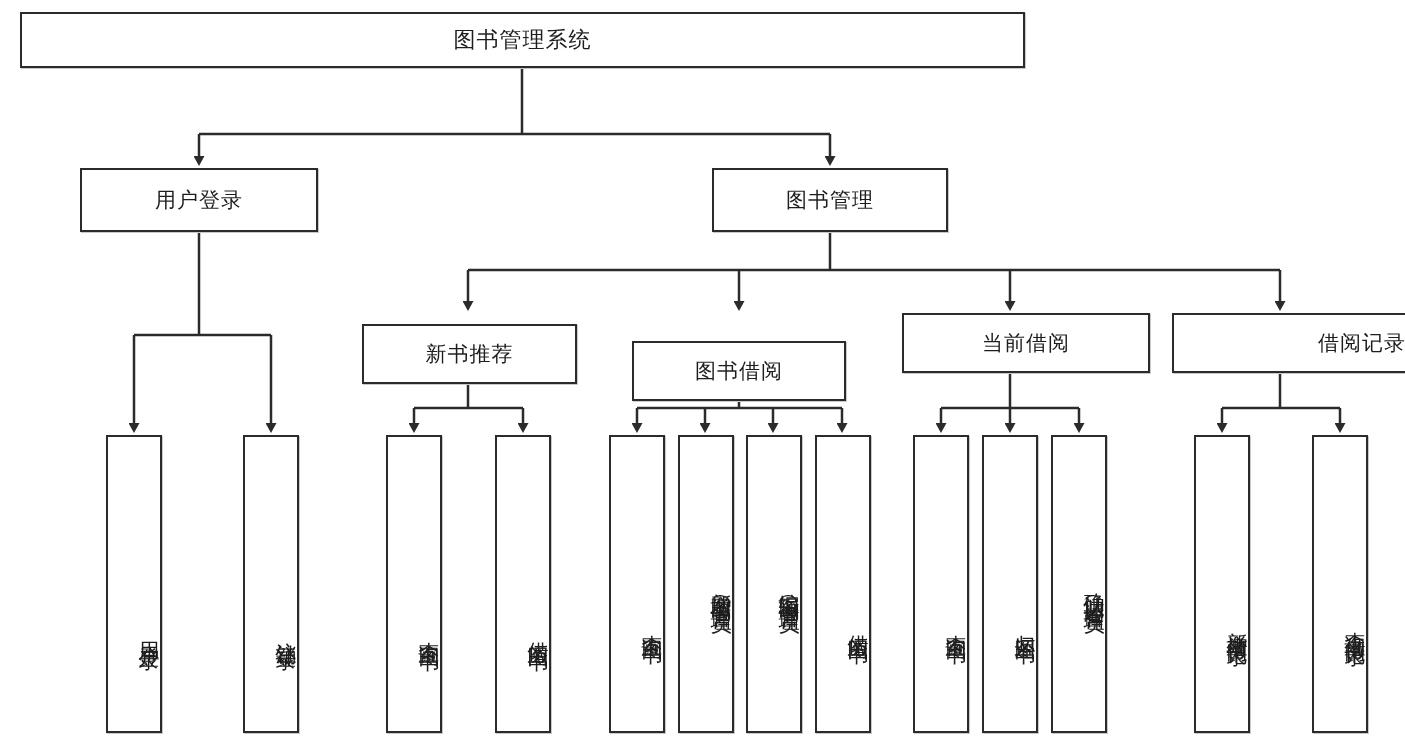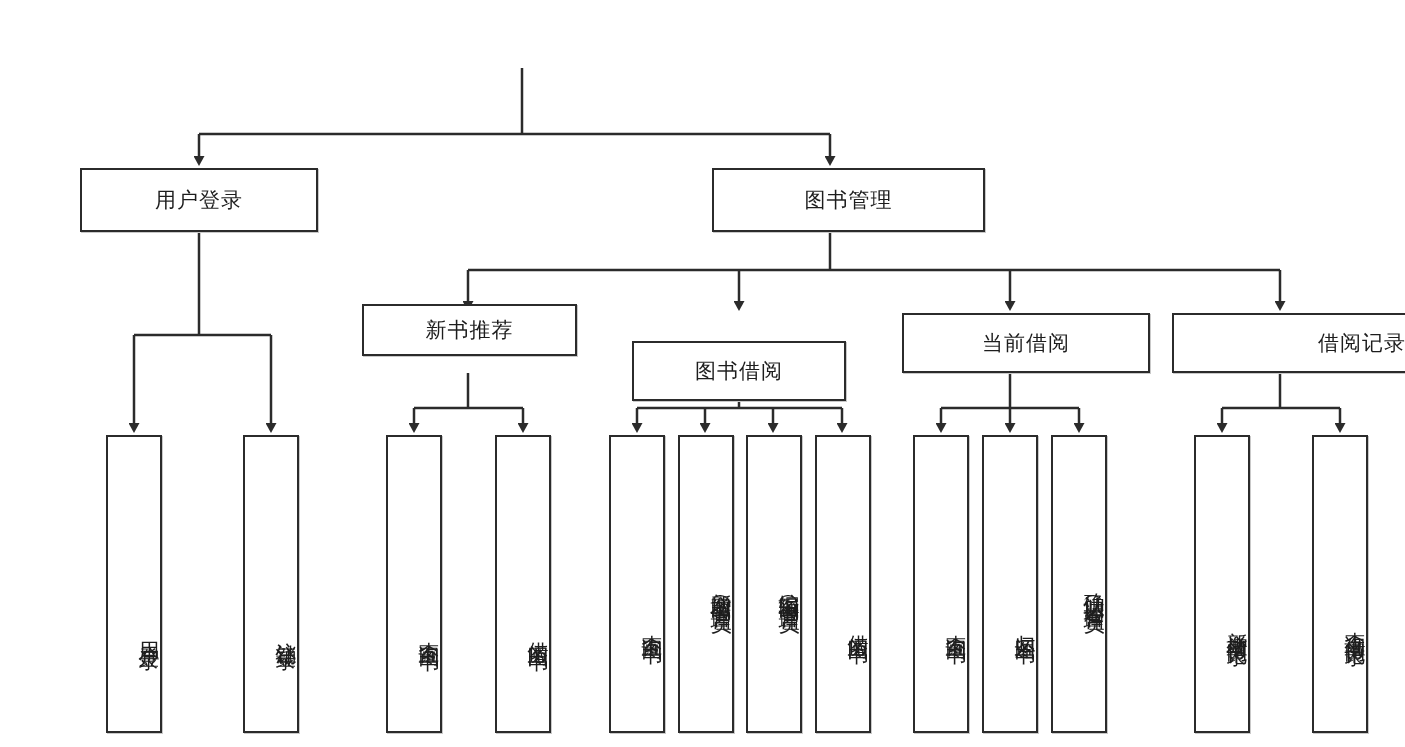--- a/index.html
+++ b/index.html
@@ -124,29 +124,32 @@
       <path d="M1010,408 L1010,424" marker-end="url(#arrow)"></path>
       <path d="M1079,408 L1079,424" marker-end="url(#arrow)"></path>
 
       <path d="M1280,373 L1280,408"></path>
       <path d="M1222,408 L1340,408"></path>
       <path d="M1222,408 L1222,424" marker-end="url(#arrow)"></path>
       <path d="M1340,408 L1340,424" marker-end="url(#arrow)"></path>
     </g>
   </svg>
 
+  <div class="node h title" style="left:20px;top:12px;width:1005px;height:56px;">
+    <span>图书管理系统</span>
+  </div>
 
   <div class="node h" style="left:80px;top:168px;width:238px;height:64px;">
     <span>用户登录</span>
   </div>
-  <div class="node h" style="left:712px;top:168px;width:273px;height:64px;">
+  <div class="node h" style="left:712px;top:168px;width:236px;height:64px;">
     <span>图书管理</span>
   </div>
 
-  <div class="node h" style="left:362px;top:304px;width:215px;height:52px;text-align:right;">
+  <div class="node h" style="left:362px;top:324px;width:215px;height:60px;text-align:right;">
     <span>新书推荐</span>
   </div>
   <div class="node h" style="left:632px;top:313px;width:214px;height:60px;margin-top:28px;">
     <span>图书借阅</span>
   </div>
   <div class="node h" style="left:902px;top:313px;width:248px;height:60px;">
     <span>当前借阅</span>
   </div>
   <div class="node h" style="left:1172px;top:313px;width:236px;height:60px;justify-content:flex-end;">
     <span>借阅记录</span>

